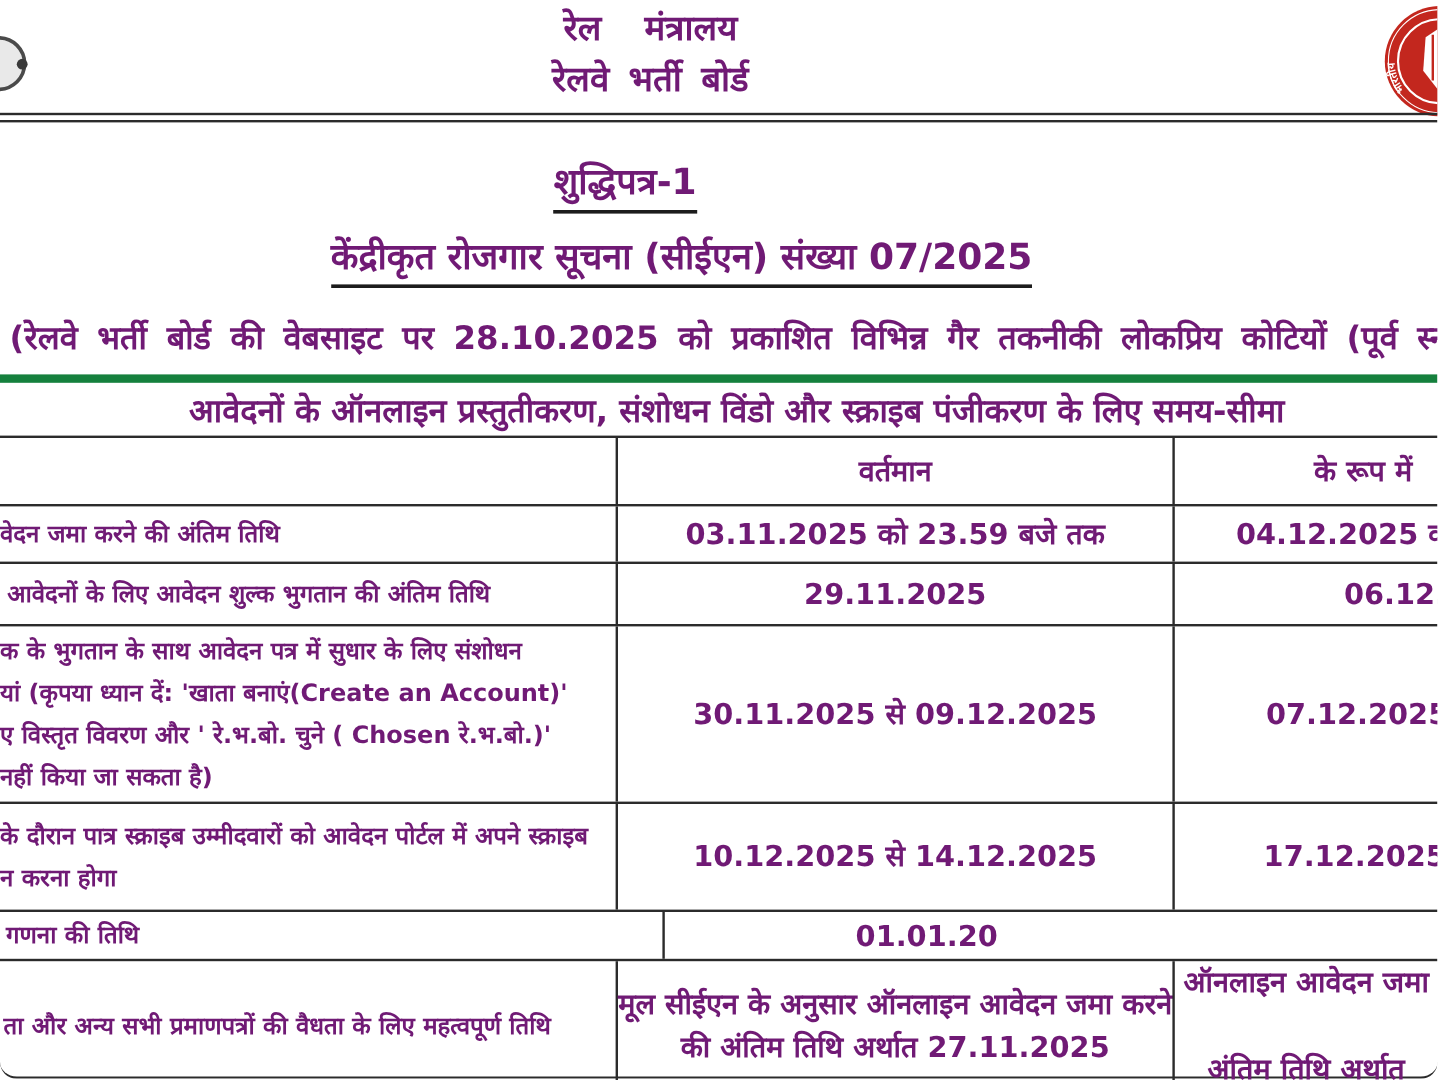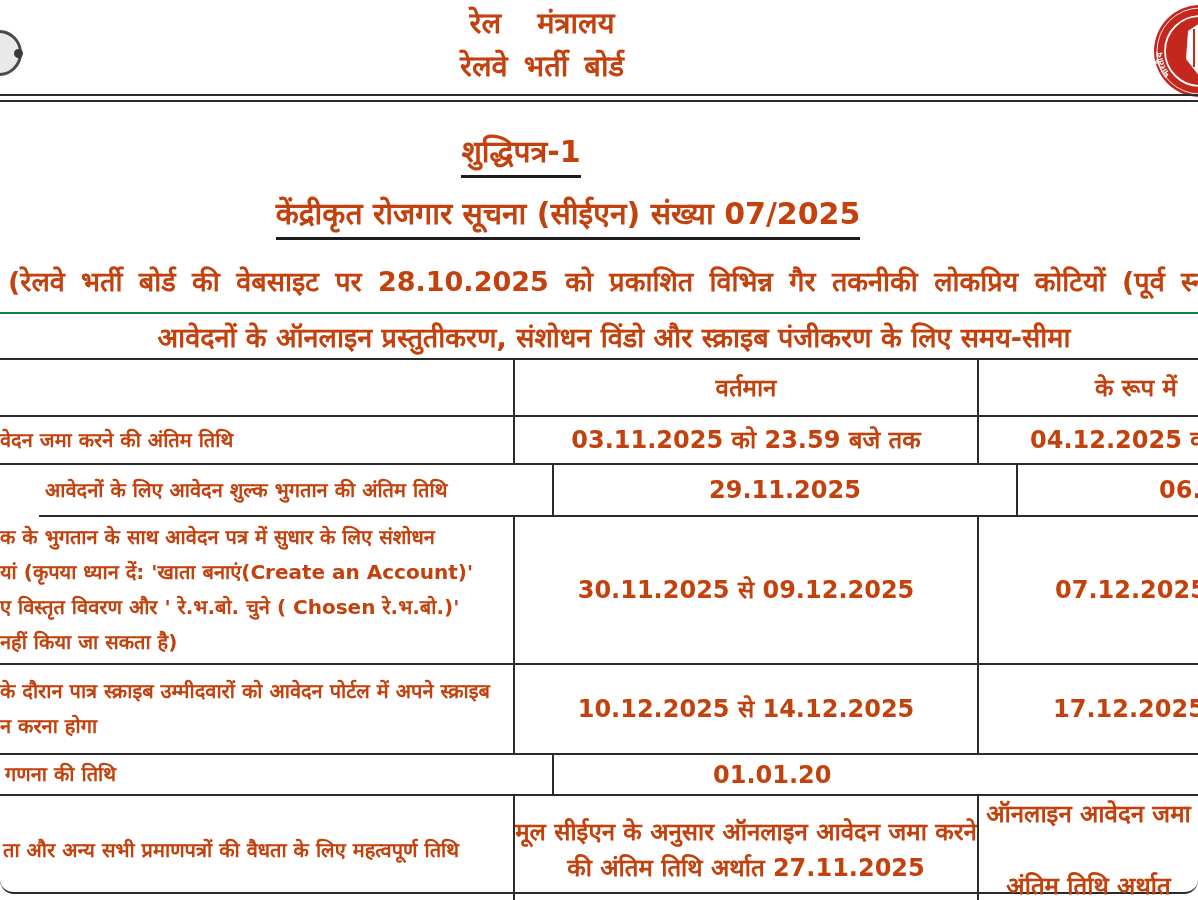--- a/index.html
+++ b/index.html
@@ -5,21 +5,21 @@
   * { box-sizing: border-box; margin: 0; padding: 0; }
   html, body { background: #ffffff; }
   .page {
     position: relative;
     width: 1198px;
     height: 900px;
     background: #ffffff;
     overflow: hidden;
     font-family: "DejaVu Sans", sans-serif;
     font-weight: 700;
-    color: #c2410c;
+    color: #701a75;
   }
 
   
   .ministry {
     position: absolute; top: 2px; left: 0; width: 1084px;
     text-align: center; font-size: 29px; word-spacing: 26px;
   }
   .board {
     position: absolute; top: 45px; left: 0; width: 1084px;
     text-align: center; font-size: 29px; word-spacing: 6px;
@@ -43,41 +43,41 @@
   .u { display: inline-block; font-size: 30px; border-bottom: 3px solid #1c1c1c; padding-bottom: 4px; }
 
   .intro {
     position: absolute; top: 262px; left: 8px; width: 1600px;
     font-size: 27px; white-space: nowrap; word-spacing: 7px;
   }
 
   
   .doc-table {
     position: absolute; top: 312px; left: 0; width: 1198px;
-    border-top: 2px solid #15803d;
+    border-top: 7px solid #15803d;
   }
   .section-row {
     height: 46px; border-bottom: 2px solid #2b2b2b;
     display: flex; align-items: center; justify-content: center;
     font-size: 27px; padding-left: 30px;
   }
   .t-row {
     display: grid; grid-template-columns: 513px 464px 221px;
     border-bottom: 2px solid #2b2b2b;
   }
   .cell { display: flex; flex-direction: column; justify-content: center; }
   .c1 { align-items: flex-start; text-align: left; padding-left: 3px; font-size: 20px; line-height: 35px; }
   .c2 { border-left: 2px solid #2b2b2b; align-items: center; text-align: center; font-size: 24px; line-height: 36px; }
   .c3 { border-left: 2px solid #2b2b2b; align-items: flex-start; text-align: left; font-size: 24px; line-height: 36px; }
   .c3 .ln, .c2 .ln, .c1 .ln { white-space: nowrap; }
   .c3-center { align-items: center; text-align: center; gap: 36px; }
 
   .h-head { height: 57px; }
   .h-r1 { height: 48px; }
-  .h-r2 { height: 52px; margin-left: 39px; }
+  .h-r2 { height: 52px; }
   .h-r3 { height: 148px; }
   .h-r4 { height: 90px; }
   .h-r5 { height: 41px; gap: 39px; }
   .h-r6 { height: 98px; border-radius: 14px; }
 </style>
 </head>
 <body>
 
 <div class="page">
 

